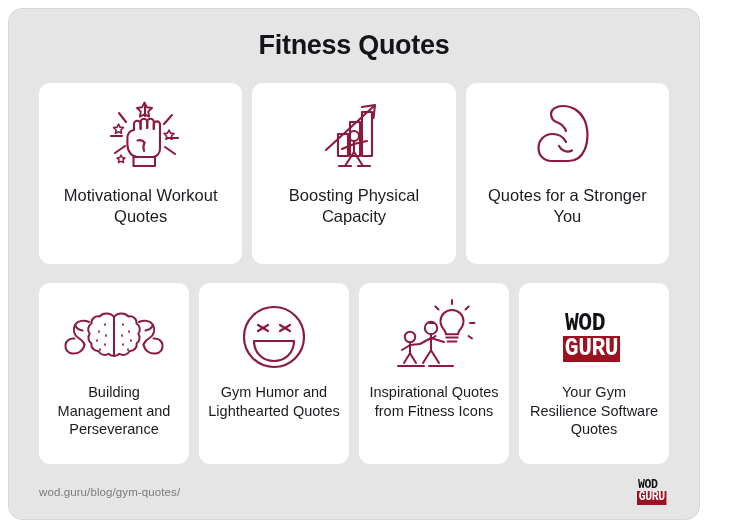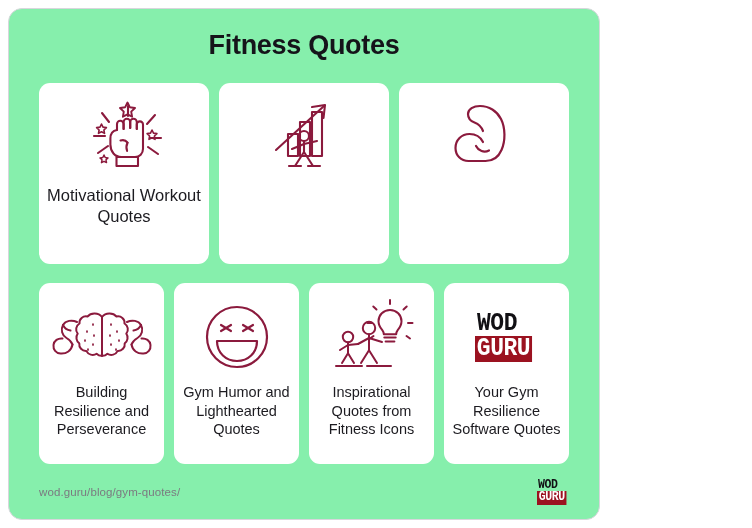--- a/index.html
+++ b/index.html
@@ -11,24 +11,24 @@
     width: 752px;
     height: 528px;
     font-family: "Liberation Sans", sans-serif;
     overflow: hidden;
   }
 
   #frame {
     position: absolute;
     left: 8px;
     top: 8px;
-    width: 592px;
+    width: 692px;
     height: 512px;
     box-sizing: border-box;
-    background: #86efac;
+    background: #e5e5e5;
     border: 1px solid #d8d6dc;
     border-radius: 14px;
     display: flex;
     flex-direction: column;
   }
 
   #page-title {
     text-align: center;
     font-size: 27px;
     font-weight: bold;
@@ -193,31 +193,33 @@
             <circle cx="42" cy="38" r="5"></circle>
             <path d="M42 43 v11"></path>
             <path d="M42 46 L30 51"></path>
             <path d="M42 46 L55 43"></path>
             <path d="M42 54 L33 68"></path>
             <path d="M42 54 L51 68"></path>
             <path d="M27 68 h12"></path>
             <path d="M46 68 h12"></path>
           </svg>
         </div>
+        <div class="card-label">Boosting Physical Capacity</div>
       </div>
 
       <div class="card">
         <div class="card-icon">
           <svg width="84" height="80" viewBox="0 0 84 80" fill="none" stroke="#8b1a3d" stroke-width="2.2" stroke-linecap="round" stroke-linejoin="round">
             <path d="M26 16 c0 -5 5.5 -8 12 -8 c9 0 17 5 21 13 c4.5 9 4.5 22 0.5 31 c-3 7 -9 11 -16 11 h-10"></path>
             <path d="M26 16 c0 4 2.5 7 6.5 8.5 c4 1.6 7 4.5 8.5 8.5"></path>
             <path d="M33.5 63 h-7 c-7.5 0 -13 -5.5 -13 -13 c0 -8 6 -14 14 -14 c6 0 11 3 13.5 8"></path>
             <path d="M34 48 c2.5 5 8 7 13 4.5"></path>
           </svg>
         </div>
+        <div class="card-label">Quotes for a Stronger You</div>
       </div>
 
     </div>
 
     <div class="row row-2">
 
       <div class="card">
         <div class="card-icon">
           <svg width="100" height="72" viewBox="0 0 100 72" fill="none" stroke="#8b1a3d" stroke-width="2" stroke-linecap="round" stroke-linejoin="round">
 
@@ -243,21 +245,21 @@
 
             <path d="M25 21 c-5 -2.5 -11.5 -1.5 -14 3 c-2.5 4.5 -1 10.5 3.5 13 c3 1.7 5 3.5 6 6.5"></path>
             <path d="M20.5 43.5 c-1 6 -6 9.5 -12 9 c-4.5 -0.4 -7.5 -4 -7 -8.5 c0.5 -4.5 4.5 -7 9 -6.5"></path>
             <path d="M11 24 c1.5 3 4 5 7.5 5.5"></path>
 
             <path d="M75 21 c5 -2.5 11.5 -1.5 14 3 c2.5 4.5 1 10.5 -3.5 13 c-3 1.7 -5 3.5 -6 6.5"></path>
             <path d="M79.5 43.5 c1 6 6 9.5 12 9 c4.5 -0.4 7.5 -4 7 -8.5 c-0.5 -4.5 -4.5 -7 -9 -6.5"></path>
             <path d="M89 24 c-1.5 3 -4 5 -7.5 5.5"></path>
           </svg>
         </div>
-        <div class="card-label">Building Resilience and Perseverance</div>
+        <div class="card-label">Building Management and Perseverance</div>
       </div>
 
       <div class="card">
         <div class="card-icon">
           <svg width="76" height="74" viewBox="0 0 76 74" fill="none" stroke="#8b1a3d" stroke-width="2.2" stroke-linecap="round" stroke-linejoin="round">
             <circle cx="38" cy="37" r="30"></circle>
 
             <path d="M22 25 L32 31"></path>
             <path d="M32 25 L22 31"></path>
             <path d="M44 25 L54 31"></path>

